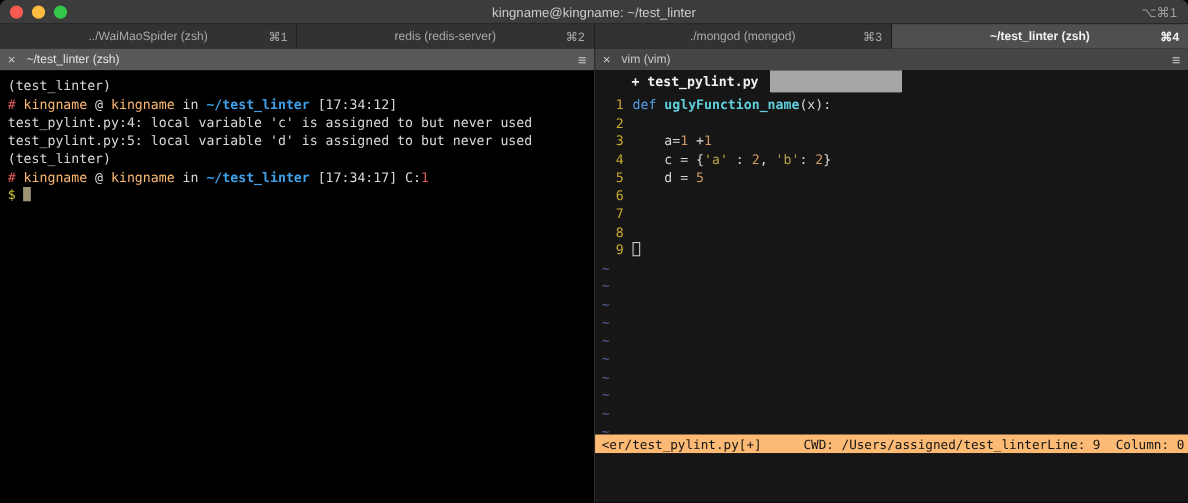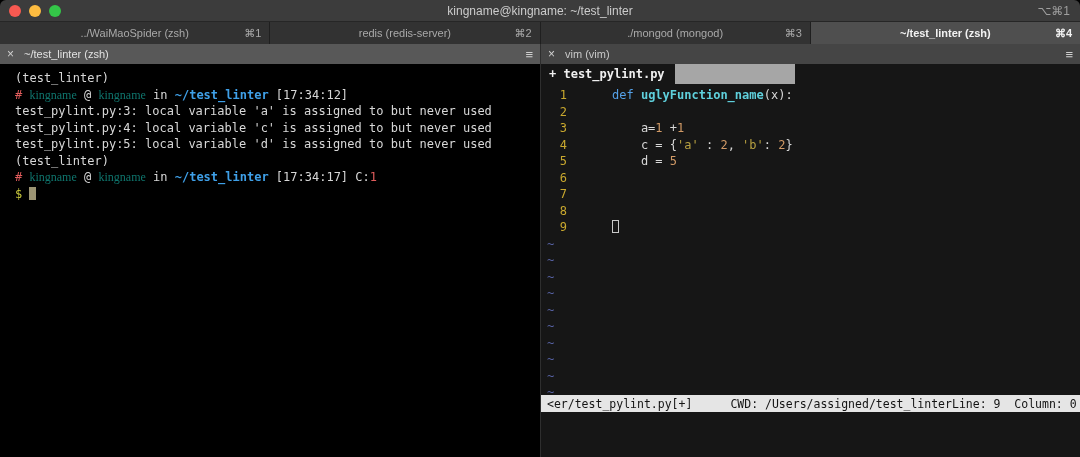--- a/index.html
+++ b/index.html
@@ -36,47 +36,47 @@
   .pane.right { flex:1; border-left:1px solid #2e2e2e; }
   .pane-header { flex:0 0 20px; display:flex; align-items:center; gap:7px;
                  font-size:11px; padding:0 7px; }
   .pane.left  .pane-header { background:#585858; color:#e2e2e2; }
   .pane.right .pane-header { background:#454545; color:#c9c9c9; }
   .pane-close { font-size:12px; width:10px; color:#d0d0d0; }
   .pane-menu  { margin-left:auto; font-size:13px; color:#d0d0d0; }
 
   
   .term { flex:1; background:#000; padding:6px 0 0 7px; overflow:hidden;
-          font-family:"DejaVu Sans Mono", monospace; font-size:12px; line-height:16.5px; color:#d8d8d8;margin-left:8px; }
+          font-family:"DejaVu Sans Mono", monospace; font-size:12px; line-height:16.5px; color:#d8d8d8; }
   .tline { white-space:pre; min-height:16.5px; }
 
   
   .vim { flex:1; display:flex; flex-direction:column; background:#161616; min-height:0; }
   .vim-tabline { flex:0 0 20px; display:flex; align-items:stretch; background:#161616;
-                 font-family:"DejaVu Sans Mono", monospace; font-size:12px; }
+                 font-family:"DejaVu Sans Mono", monospace; font-size:12px;margin-left:25px; }
   .vim-tab { display:flex; align-items:center; padding:0 10px 0 8px; color:#f0f0f0;
              font-weight:bold; white-space:pre; }
   .vim-tabfill { width:120px; background:#a6a6a6; }
   .vim-code { flex:1; overflow:hidden; padding-top:3px; color:#d8d8d8;
               font-family:"DejaVu Sans Mono", monospace; font-size:12px; line-height:16.5px; }
   .vline { display:flex; white-space:pre; min-height:16.5px; }
   .linenr { flex:0 0 26px; width:26px; text-align:right; margin-right:8px; color:#c9a82e; }
-  .vbody { white-space:pre;margin-left:37px; }
+  .vbody { white-space:pre; }
   .tilde { color:#5560a0; padding-left:6px; min-height:16.5px; }
-  .vim-status { flex:0 0 17px; background:#e5e5e5; color:#141414; display:flex; align-items:center;
+  .vim-status { flex:0 0 17px; background:#fdba74; color:#141414; display:flex; align-items:center;
                 font-family:"DejaVu Sans Mono", monospace; font-size:11.5px; white-space:pre; overflow:hidden; }
   .vs-file { margin-left:6px; }
   .vs-cwd  { margin-left:38px; }
   .vs-pos  { margin-left:auto; margin-right:4px; }
   .vim-cmdline { flex:0 0 45px; background:#161616; }
 
   
   .c-fg    { color:#d8d8d8; }
   .c-red   { color:#e05c5c; }
-  .c-green { color:#0f766e;font-family:Liberation Serif, serif; }
+  .c-green { color:#fdba74; }
   .c-yellow{ color:#cbcb3e; }
   .c-path  { color:#3fa0e8; font-weight:bold; }
   .c-kw    { color:#55a1e8; }
   .c-func  { color:#5fd0dc; font-weight:bold; }
   .c-str   { color:#b8a141; }
   .c-num   { color:#d19a66; }
   .cursor-block  { display:inline-block; width:7px; height:13px; background:#9c9473; vertical-align:-2px; }
   .cursor-hollow { display:inline-block; width:7px; height:13px; border:1px solid #c8c8c8; vertical-align:-2px; }
 </style>
 </head>
@@ -117,21 +117,20 @@
 
     <div class="pane left">
       <div class="pane-header">
         <span class="pane-close">×</span>
         <span class="pane-title">~/test_linter (zsh)</span>
         <span class="pane-menu">≡</span>
       </div>
       <div class="term">
           <div class="tline"><span class="c-fg">(test_linter)</span></div>
           <div class="tline"><span class="c-red"># </span><span class="c-green">kingname</span><span class="c-fg"> @ </span><span class="c-green">kingname</span><span class="c-fg"> in </span><span class="c-path">~/test_linter</span><span class="c-fg"> [17:34:12]</span></div>
-          <div class="tline"><span class="c-fg">test_pylint.py:3: local variable 'a' is assigned to but never used</span></div>
           <div class="tline"><span class="c-fg">test_pylint.py:4: local variable 'c' is assigned to but never used</span></div>
           <div class="tline"><span class="c-fg">test_pylint.py:5: local variable 'd' is assigned to but never used</span></div>
           <div class="tline"><span class="c-fg">(test_linter)</span></div>
           <div class="tline"><span class="c-red"># </span><span class="c-green">kingname</span><span class="c-fg"> @ </span><span class="c-green">kingname</span><span class="c-fg"> in </span><span class="c-path">~/test_linter</span><span class="c-fg"> [17:34:17] </span><span class="c-fg">C:</span><span class="c-red">1</span></div>
           <div class="tline"><span class="c-yellow">$</span><span class="c-fg"> </span><span class="cursor-block"></span></div>
         </div>
     </div>
 
     <div class="pane right">
       <div class="pane-header">

